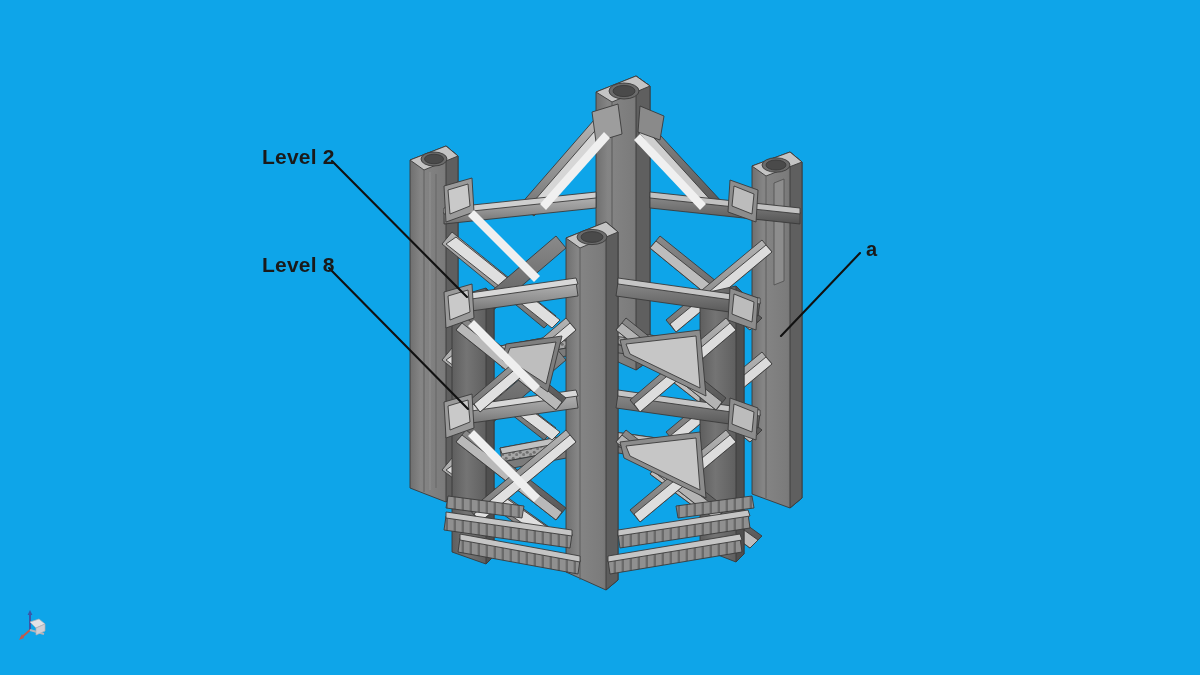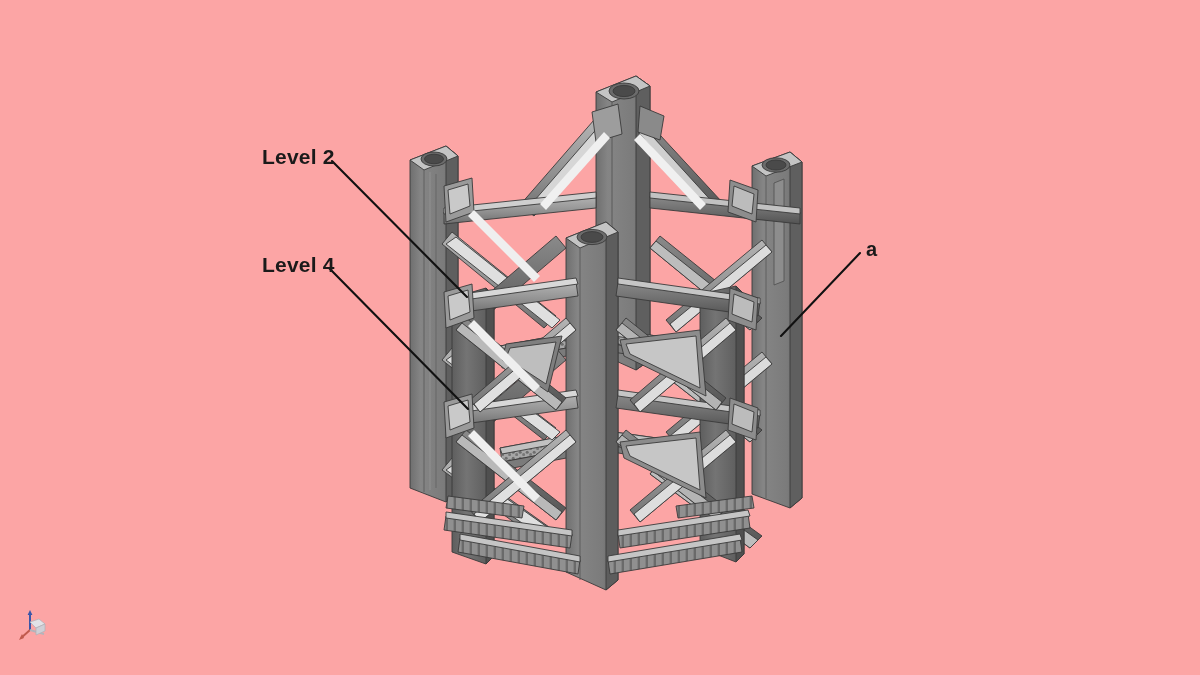--- a/index.html
+++ b/index.html
@@ -11,21 +11,21 @@
   .anno-label{position:absolute;font-weight:bold;color:#1a1a1a;white-space:nowrap;
               letter-spacing:.2px;}
   #label-level2{left:262px;top:145px;font-size:21px;}
   #label-level1{left:262px;top:253px;font-size:21px;}
   #label-a{left:866px;top:238px;font-size:20px;}
   #axis-triad{position:absolute;left:16px;top:606px;width:38px;height:40px;}
 </style>
 </head>
 <body>
 
-<div id="stage" style="background: #fca5a5;">
+<div id="stage" style="background: #0ea5e9;">
 
   <svg id="model-svg" viewBox="0 0 1200 675">
     <defs>
       <linearGradient id="gLegFront" x1="0" y1="0" x2="1" y2="0">
         <stop offset="0%" stop-color="#6f6f6f"></stop>
         <stop offset="22%" stop-color="#858585"></stop>
         <stop offset="70%" stop-color="#7b7b7b"></stop>
         <stop offset="100%" stop-color="#636363"></stop>
       </linearGradient>
       <linearGradient id="gLegDark" x1="0" y1="0" x2="1" y2="0">
@@ -252,21 +252,21 @@
 
     <g stroke="#111111" stroke-width="2.1" stroke-linecap="round" fill="none">
       <line x1="332" y1="161" x2="467" y2="297"></line>
       <line x1="329" y1="268" x2="468" y2="409"></line>
       <line x1="860" y1="253" x2="781" y2="336" stroke="#111111"></line>
     </g>
   </svg>
 
   <div class="anno-label" id="label-level2" style="left: 262px; top: 145px;">Level 2</div>
 
-  <div class="anno-label" id="label-level1" style="left: 262px; top: 253px;">Level 4</div>
+  <div class="anno-label" id="label-level1" style="left: 262px; top: 253px;">Level 8</div>
 
   <div class="anno-label" id="label-a" style="left: 866px; top: 238px;">a</div>
 
   <svg id="axis-triad" viewBox="0 0 38 40">
     <line x1="14" y1="24" x2="14" y2="7" stroke="#3b56a8" stroke-width="2"></line>
     <polygon points="14,4 11.6,9 16.4,9" fill="#3b56a8"></polygon>
     <line x1="14" y1="24" x2="5" y2="32" stroke="#c05a4e" stroke-width="2"></line>
     <polygon points="3,34 8,32 6,28" fill="#c05a4e"></polygon>
     <line x1="14" y1="24" x2="28" y2="28" stroke="#b4b4bb" stroke-width="2"></line>
     <polygon points="14,16 23,13 29,18 20,22" fill="#e2e2e6" stroke="#b0b0b6" stroke-width="0.7"></polygon>

